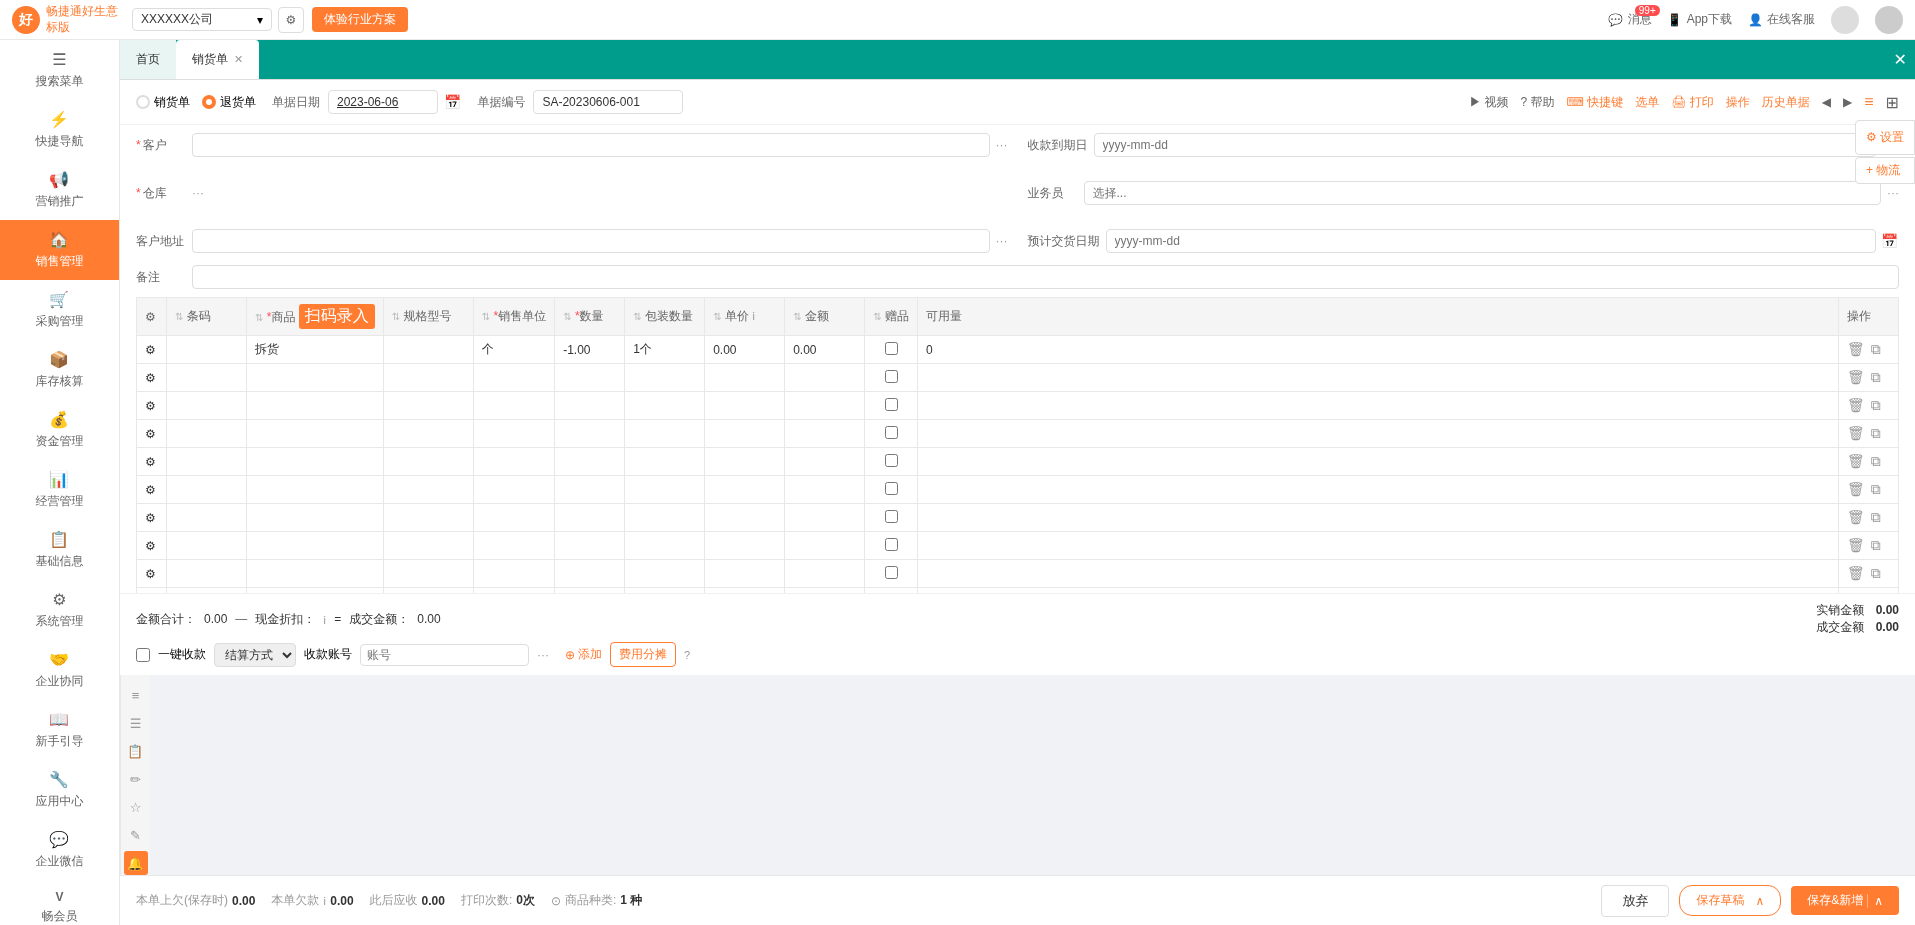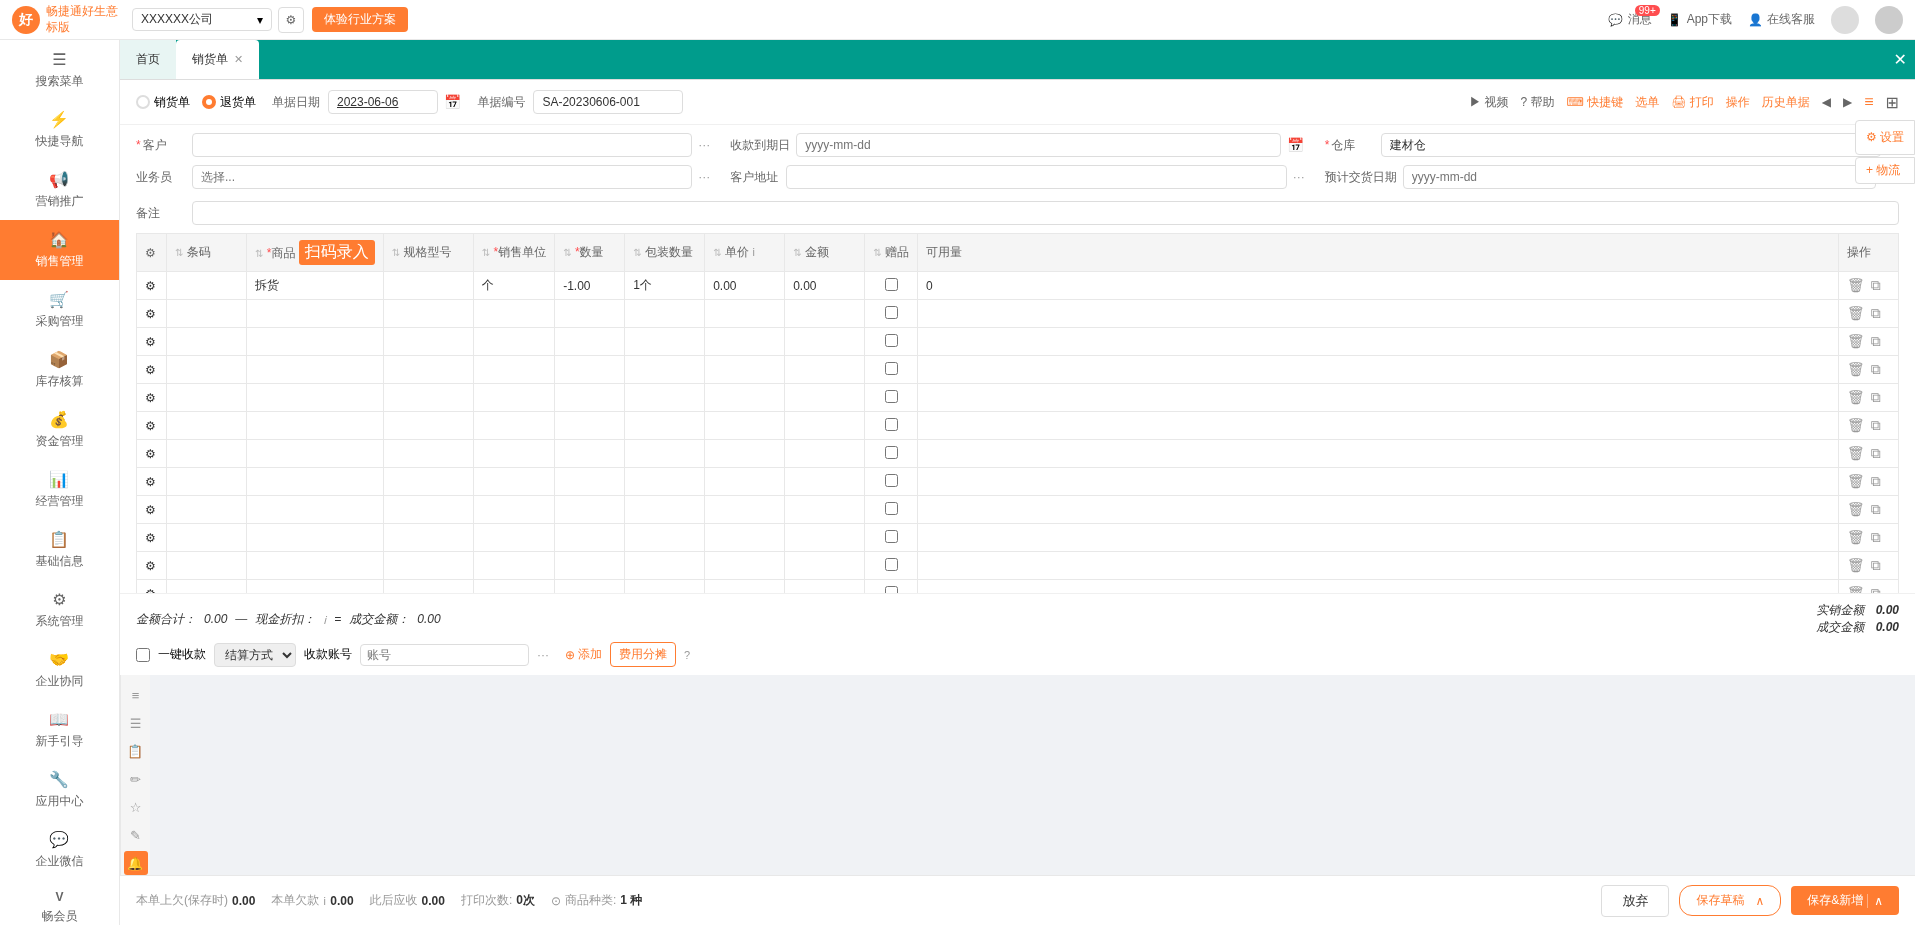--- a/index.html
+++ b/index.html
@@ -70,21 +70,21 @@
     .th-required::before { content: '*'; color: #ff4d4f; }
     .scan-btn { background: #ff7c31; color: #fff; border: none; border-radius: 3px; padding: 2px 6px; cursor: pointer; font-size: 16px; }
     .red-text { color: #ff4d4f; }
     .gear-cell { color: #999; cursor: pointer; }
     .table-actions { display: flex; gap: 6px; }
     .action-icon { cursor: pointer; color: #999; font-size: 14px; }
     .checkbox-cell { text-align: center; }
 
     
     .footer-area { padding: 8px 16px; border-top: 1px solid #f0f0f0; flex-shrink: 0; background: #fff; }
-    .footer-totals { display: flex; align-items: center; gap: 8px; font-size: 12px; color: #333; font-style: italic; }
+    .footer-totals { display: flex; align-items: center; gap: 8px; font-size: 12px; color: #333; }
     .footer-dash { color: #666; }
     .footer-payment { display: flex; align-items: center; gap: 8px; margin-top: 6px; }
     .payment-checkbox { width: 14px; height: 14px; border: 1px solid #ddd; border-radius: 2px; cursor: pointer; }
     .payment-select { border: 1px solid #ddd; border-radius: 4px; padding: 3px 6px; font-size: 12px; color: #333; min-width: 80px; }
     .payment-input { border: 1px solid #ddd; border-radius: 4px; padding: 3px 6px; font-size: 12px; color: #333; min-width: 60px; }
     .add-btn { display: flex; align-items: center; gap: 3px; color: #ff7c31; cursor: pointer; font-size: 12px; }
     .expense-btn { border: 1px solid #ff7c31; color: #ff7c31; border-radius: 4px; padding: 3px 8px; cursor: pointer; background: #fff; font-size: 12px; }
 
     
     .bottom-bar { height: 50px; background: #fff; border-top: 1px solid #e8e8e8; display: flex; align-items: center; padding: 0 16px; flex-shrink: 0; gap: 16px; }
@@ -269,35 +269,34 @@
             <span class="header-btn active">🖨 打印</span>
             <span class="header-btn active">操作</span>
             <span class="header-btn active">历史单据</span>
             <span style="cursor:pointer;color:#666;">◀</span>
             <span style="cursor:pointer;color:#666;">▶</span>
             <span style="cursor:pointer;color:#ff7c31;font-size:16px;">≡</span>
             <span style="cursor:pointer;color:#666;font-size:16px;">⊞</span>
           </div>
         </div>
 
-        <div style="padding: 8px 16px; display: grid; grid-template-columns: 1fr 1fr 1fr; gap: 8px 20px; flex-shrink: 0; position: relative;">
+        <div style="padding: 8px 16px; display: grid; grid-template-columns: 1fr 1fr; gap: 24px 20px; flex-shrink: 0; position: relative;">
 
           <div class="field-row">
             <span class="field-label required">客户</span>
             <input class="field-input" style="flex: 1 1 0%;">
             <span class="field-dots">···</span>
           </div>
           <div class="field-row">
             <span class="field-label">收款到期日</span>
             <input class="field-input" placeholder="yyyy-mm-dd" style="flex: 1 1 0%;">
             <span class="calendar-icon">📅</span>
           </div>
           <div class="field-row">
             <span class="field-label required">仓库</span>
-            <input class="field-input" value="建材仓" style="flex: 1 1 0%;">
             <span class="field-dots">···</span>
 
             <div style="position:absolute; right:0; top:-5px; display:flex; flex-direction:column; gap:2px;">
               <button style="background:#fff;border:1px solid #ddd;border-radius:4px 0 0 4px;padding:8px 10px;cursor:pointer;color:#ff7c31;font-size:12px;display:flex;align-items:center;gap:3px;">⚙ 设置</button>
               <button style="background:#fff;border:1px solid #ddd;border-radius:4px 0 0 4px;padding:4px 10px;cursor:pointer;color:#ff7c31;font-size:12px;display:flex;align-items:center;gap:3px;">+ 物流</button>
             </div>
           </div>
 
           <div class="field-row">
             <span class="field-label">业务员</span>

